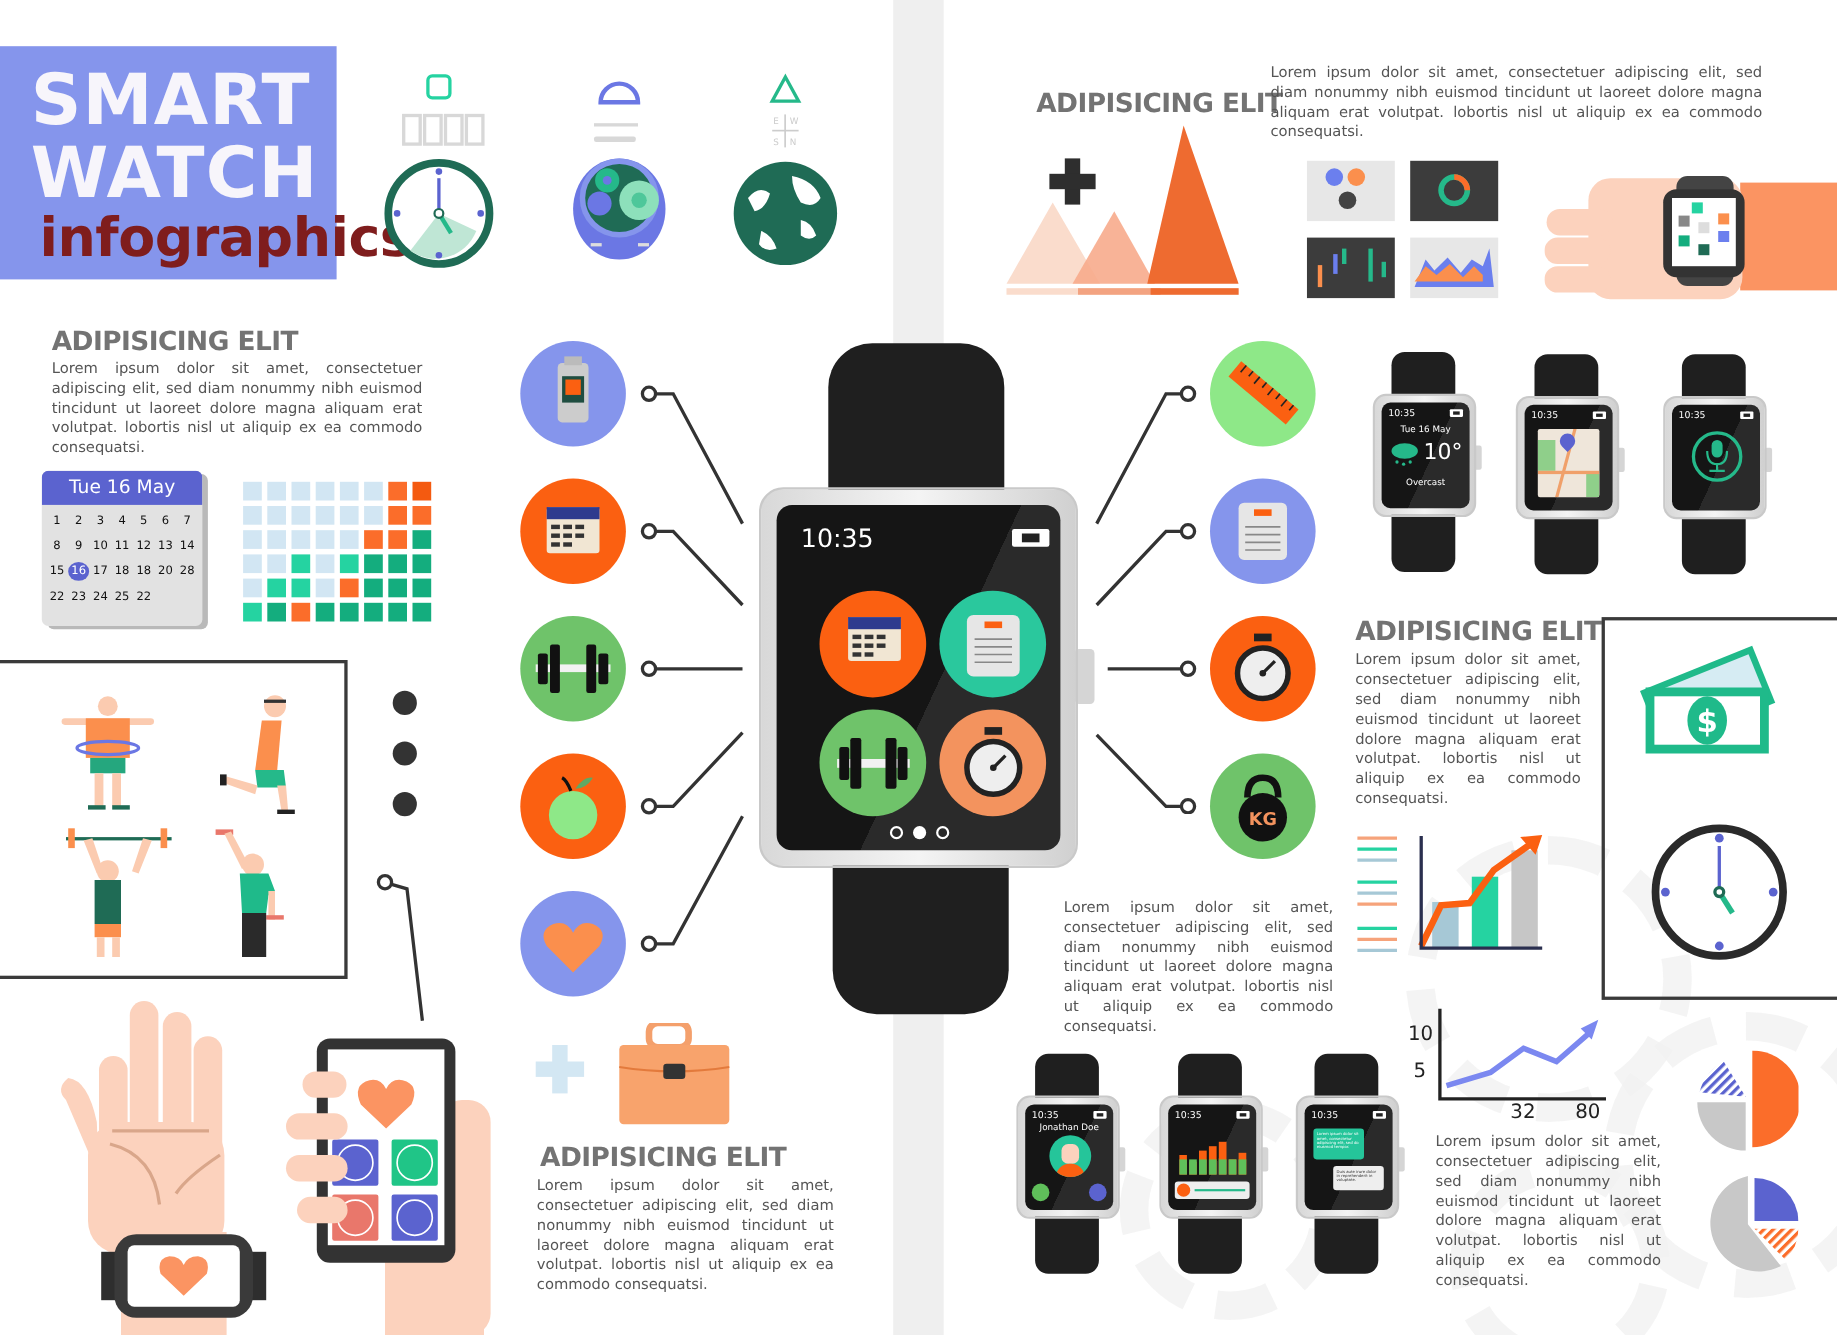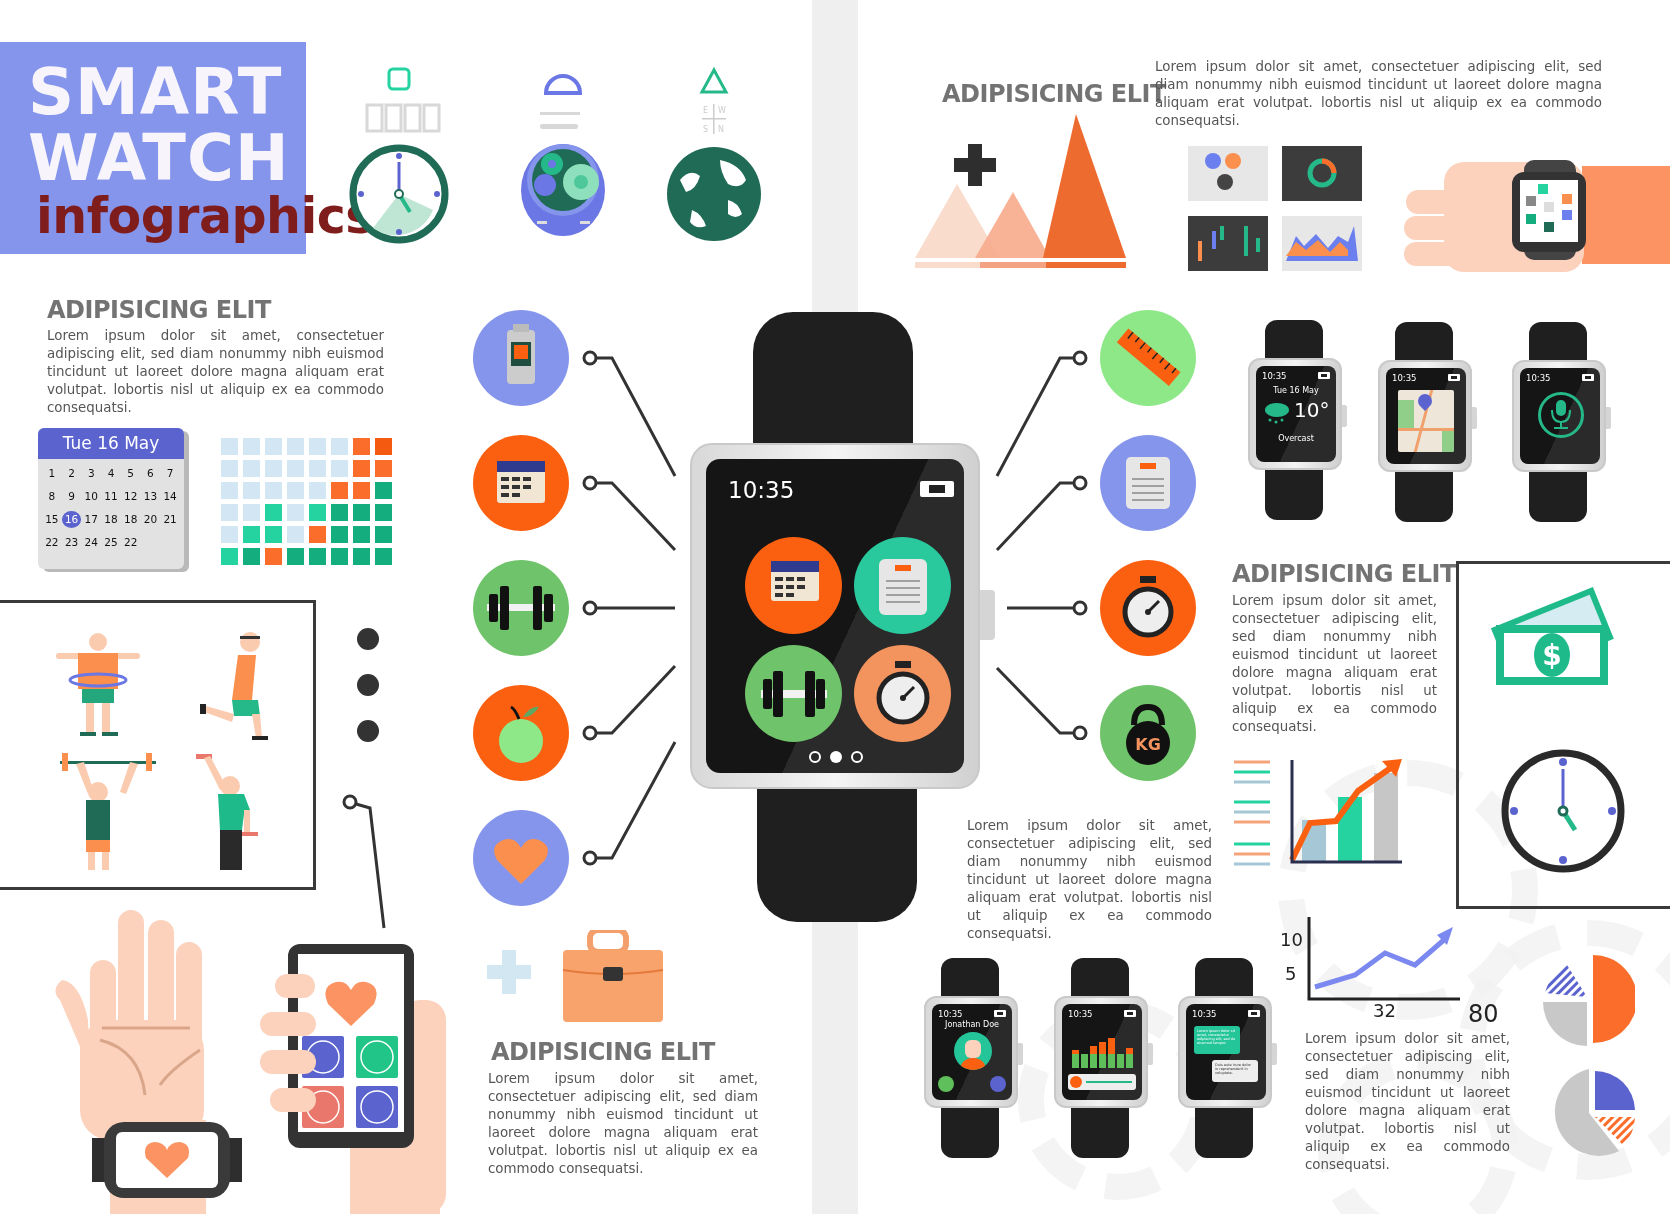--- a/index.html
+++ b/index.html
@@ -125,21 +125,21 @@
         <span>11</span>
         <span>12</span>
         <span>13</span>
         <span>14</span>
         <span>15</span>
         <span class="sel">16</span>
         <span>17</span>
         <span>18</span>
         <span>18</span>
         <span>20</span>
-        <span>21</span>
+        <span>28</span>
         <span>22</span>
         <span>23</span>
         <span>24</span>
         <span>25</span>
         <span>22</span>
       </div>
   </div>
 
   <div class="abs heat" id="heatmap">
       <div style="background: rgb(210, 230, 243);"></div>
@@ -619,21 +619,21 @@
       <rect x="106" y="42" width="24" height="65" fill="#25d3a1"></rect>
       <rect x="142" y="18" width="24" height="89" fill="#c6c6c6"></rect>
     <polyline points="60,105 78,68 104,66 126,36 160,12" fill="none" stroke="#fb6011" stroke-width="6"></polyline>
     <path d="M150 6 L170 4 L164 22 Z" fill="#fb6011"></path>
     <polyline points="60,5 60,107 170,107" fill="none" stroke="#2a2f4f" stroke-width="3"></polyline>
   </svg>
 
   <div class="abs" style="left:1280px;top:929px;font-size:18px">10</div>
   <div class="abs" style="left:1285px;top:963px;font-size:18px">5</div>
   <div class="abs" style="left:1373px;top:1000px;font-size:18px">32</div>
-  <div class="abs" style="left:1468px;top:1000px;font-size:24px">80</div>
+  <div class="abs" style="left:1432px;top:1000px;font-size:18px">80</div>
   <svg class="abs" style="left:1305px;top:913px" width="160" height="90">
     <polyline points="4,4 4,86 155,86" fill="none" stroke="#222" stroke-width="3"></polyline>
     <polyline points="10,74 50,62 80,40 110,52 140,26" fill="none" stroke="#7b88f0" stroke-width="5"></polyline>
     <path d="M132 22 L148 14 L142 32 Z" fill="#7b88f0"></path>
   </svg>
 
   <div class="abs para" style="left:1305px;top:1030px;width:205px">Lorem ipsum dolor sit amet, consectetuer adipiscing elit, sed diam nonummy nibh euismod tincidunt ut laoreet dolore magna aliquam erat volutpat. lobortis nisl ut aliquip ex ea commodo consequatsi.</div>
 
   <svg class="abs" style="left:1535px;top:955px" width="100" height="210">
     <defs>

